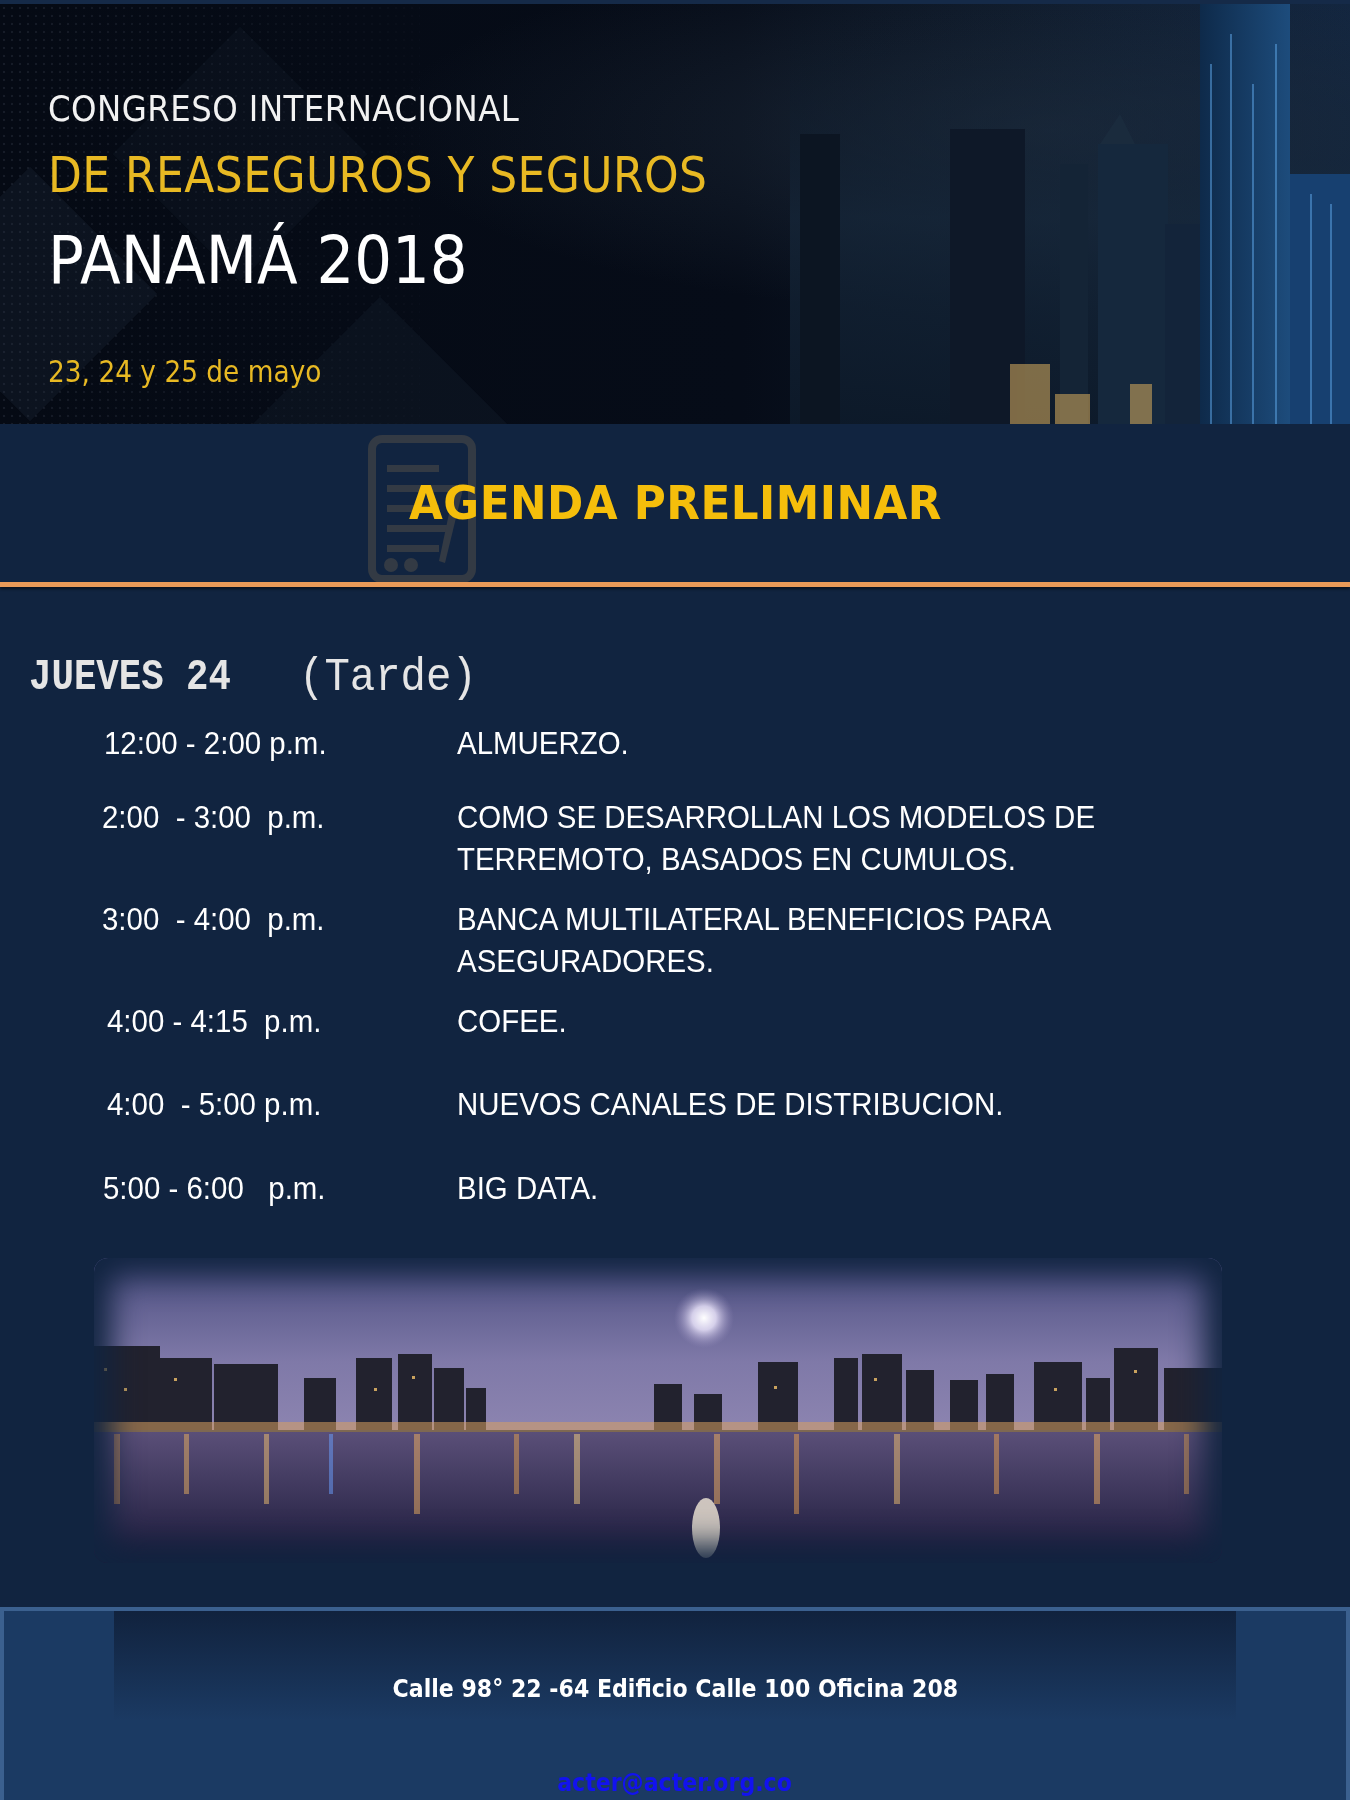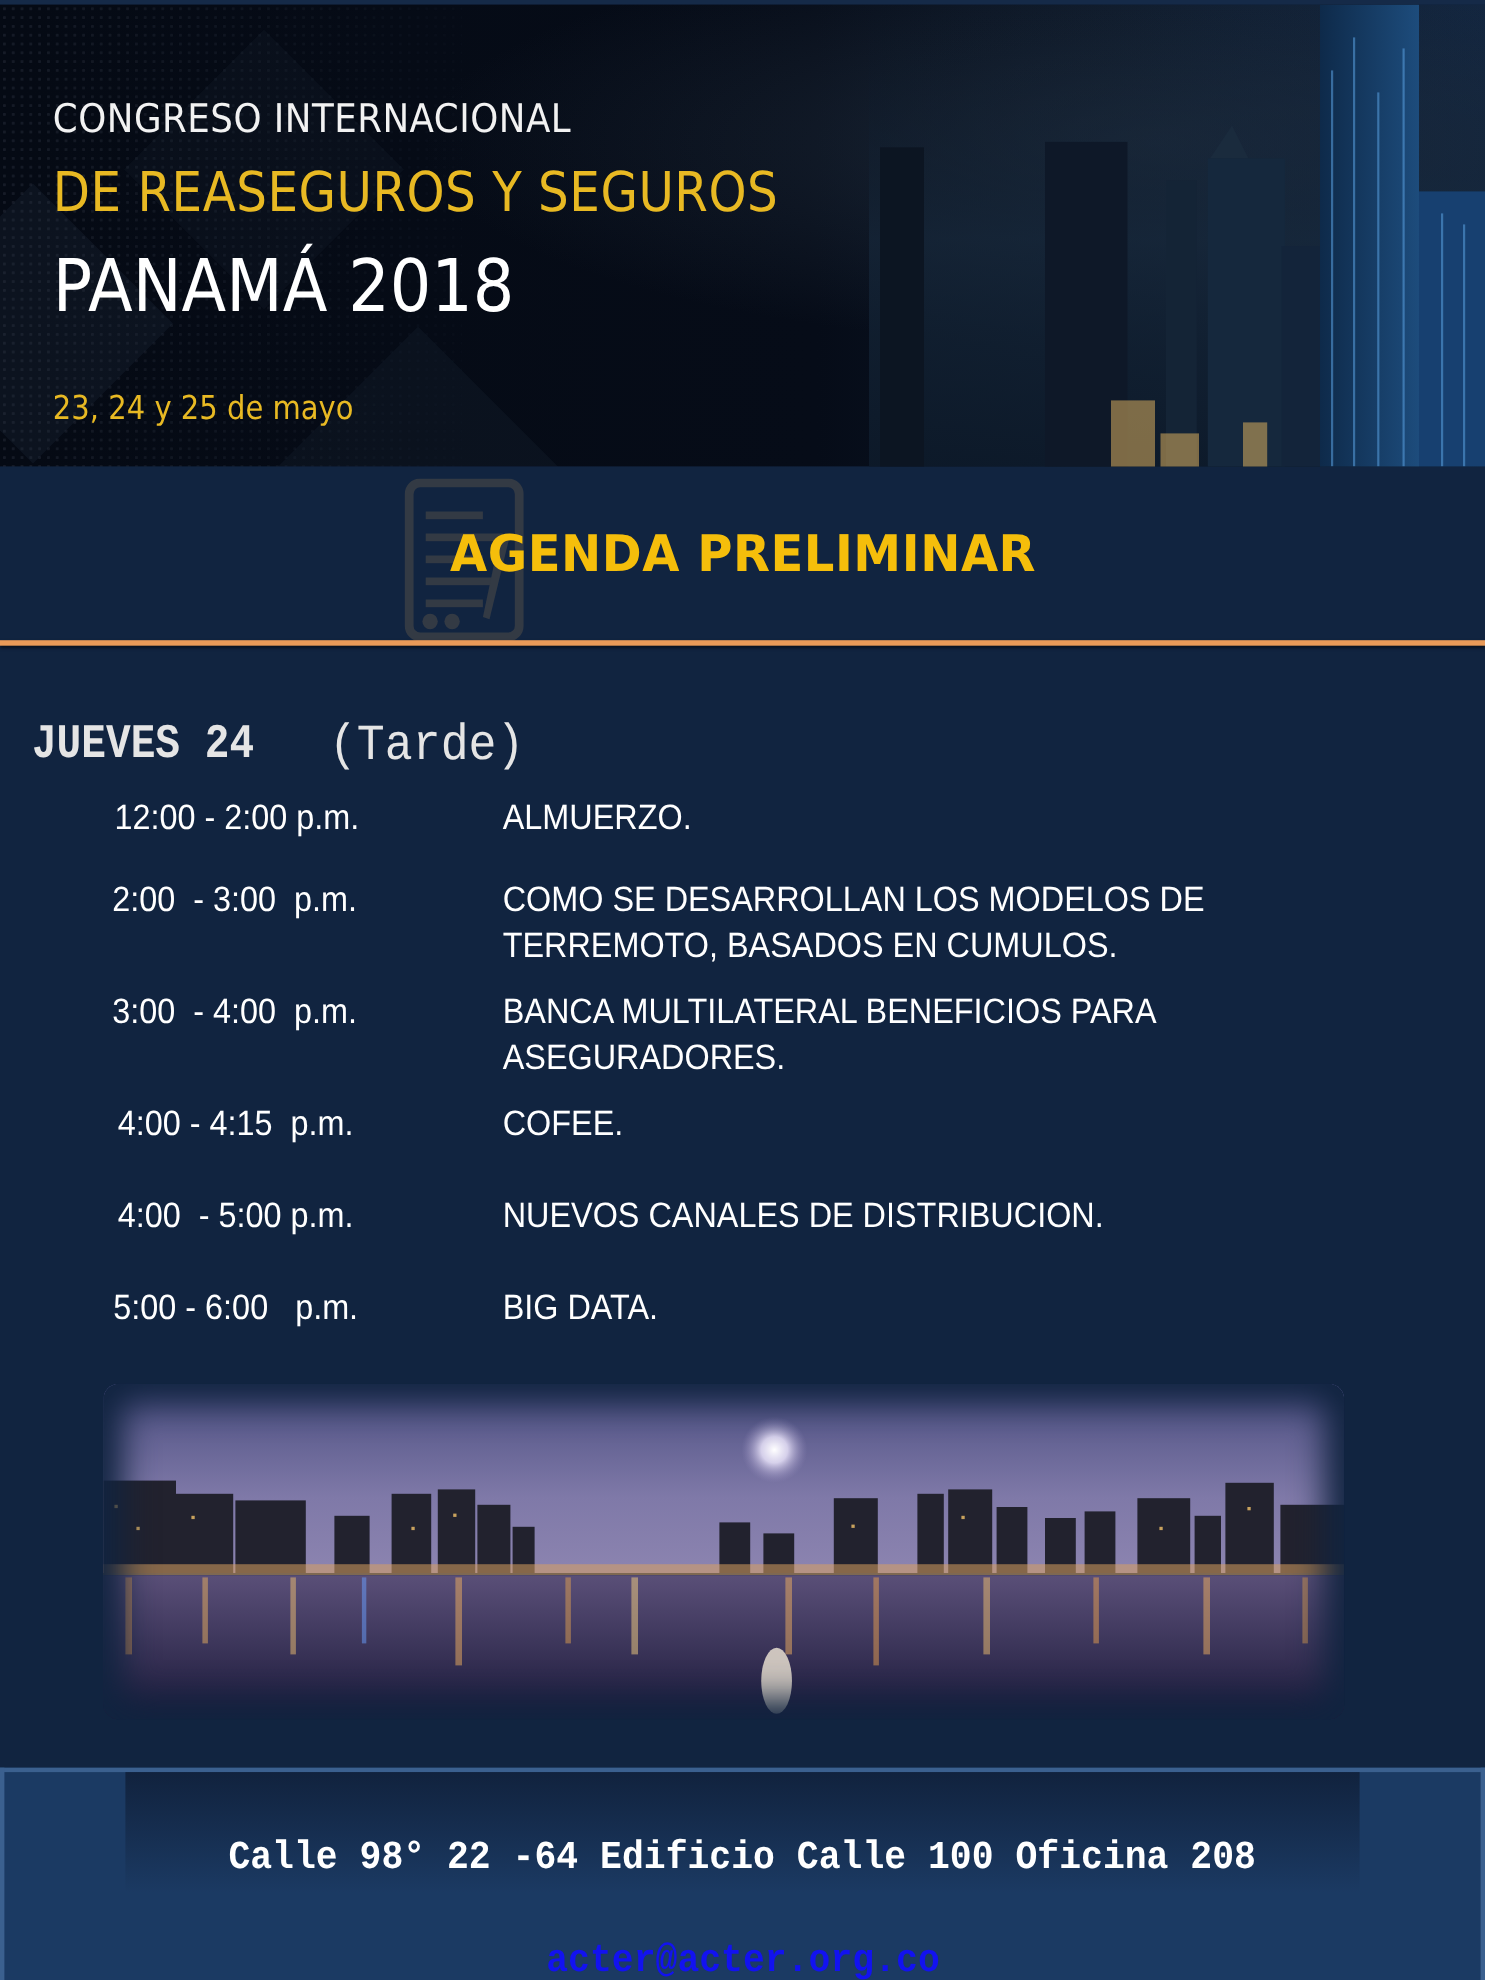--- a/index.html
+++ b/index.html
@@ -112,21 +112,21 @@
   .footer {
     position: absolute; left: 0; top: 1607px; width: 1350px; height: 193px;
     background: #1b3a63; border: 4px solid #3b608f; border-bottom: none; box-sizing: border-box;
     text-align: center;
     font-family: "DejaVu Sans", sans-serif; font-weight: bold; color: #ffffff;
   }
   .footer .ghost {
     position: absolute; left: 110px; right: 110px; top: 0; height: 110px;
     background: linear-gradient(180deg, rgba(15,30,55,0.85), rgba(27,58,99,0));
   }
-  .footer .line { position: absolute; left: 0; right: 0; font-size: 36px; line-height: 44px; font-family: Liberation Mono, monospace; }
+  .footer .line { position: absolute; left: 0; right: 0; font-size: 24px; line-height: 44px; }
   .footer .line span { display: inline-block; transform: scaleX(0.92); }
   .footer .l1 { top: 56px; }
   .footer .l2 { top: 104px; }
   .footer .l3 { top: 150px; }
   .footer a { color: #1212f0; text-decoration: underline; text-decoration-thickness: 3px; }
 </style>
 </head>
 <body>
 
 <div class="banner">

